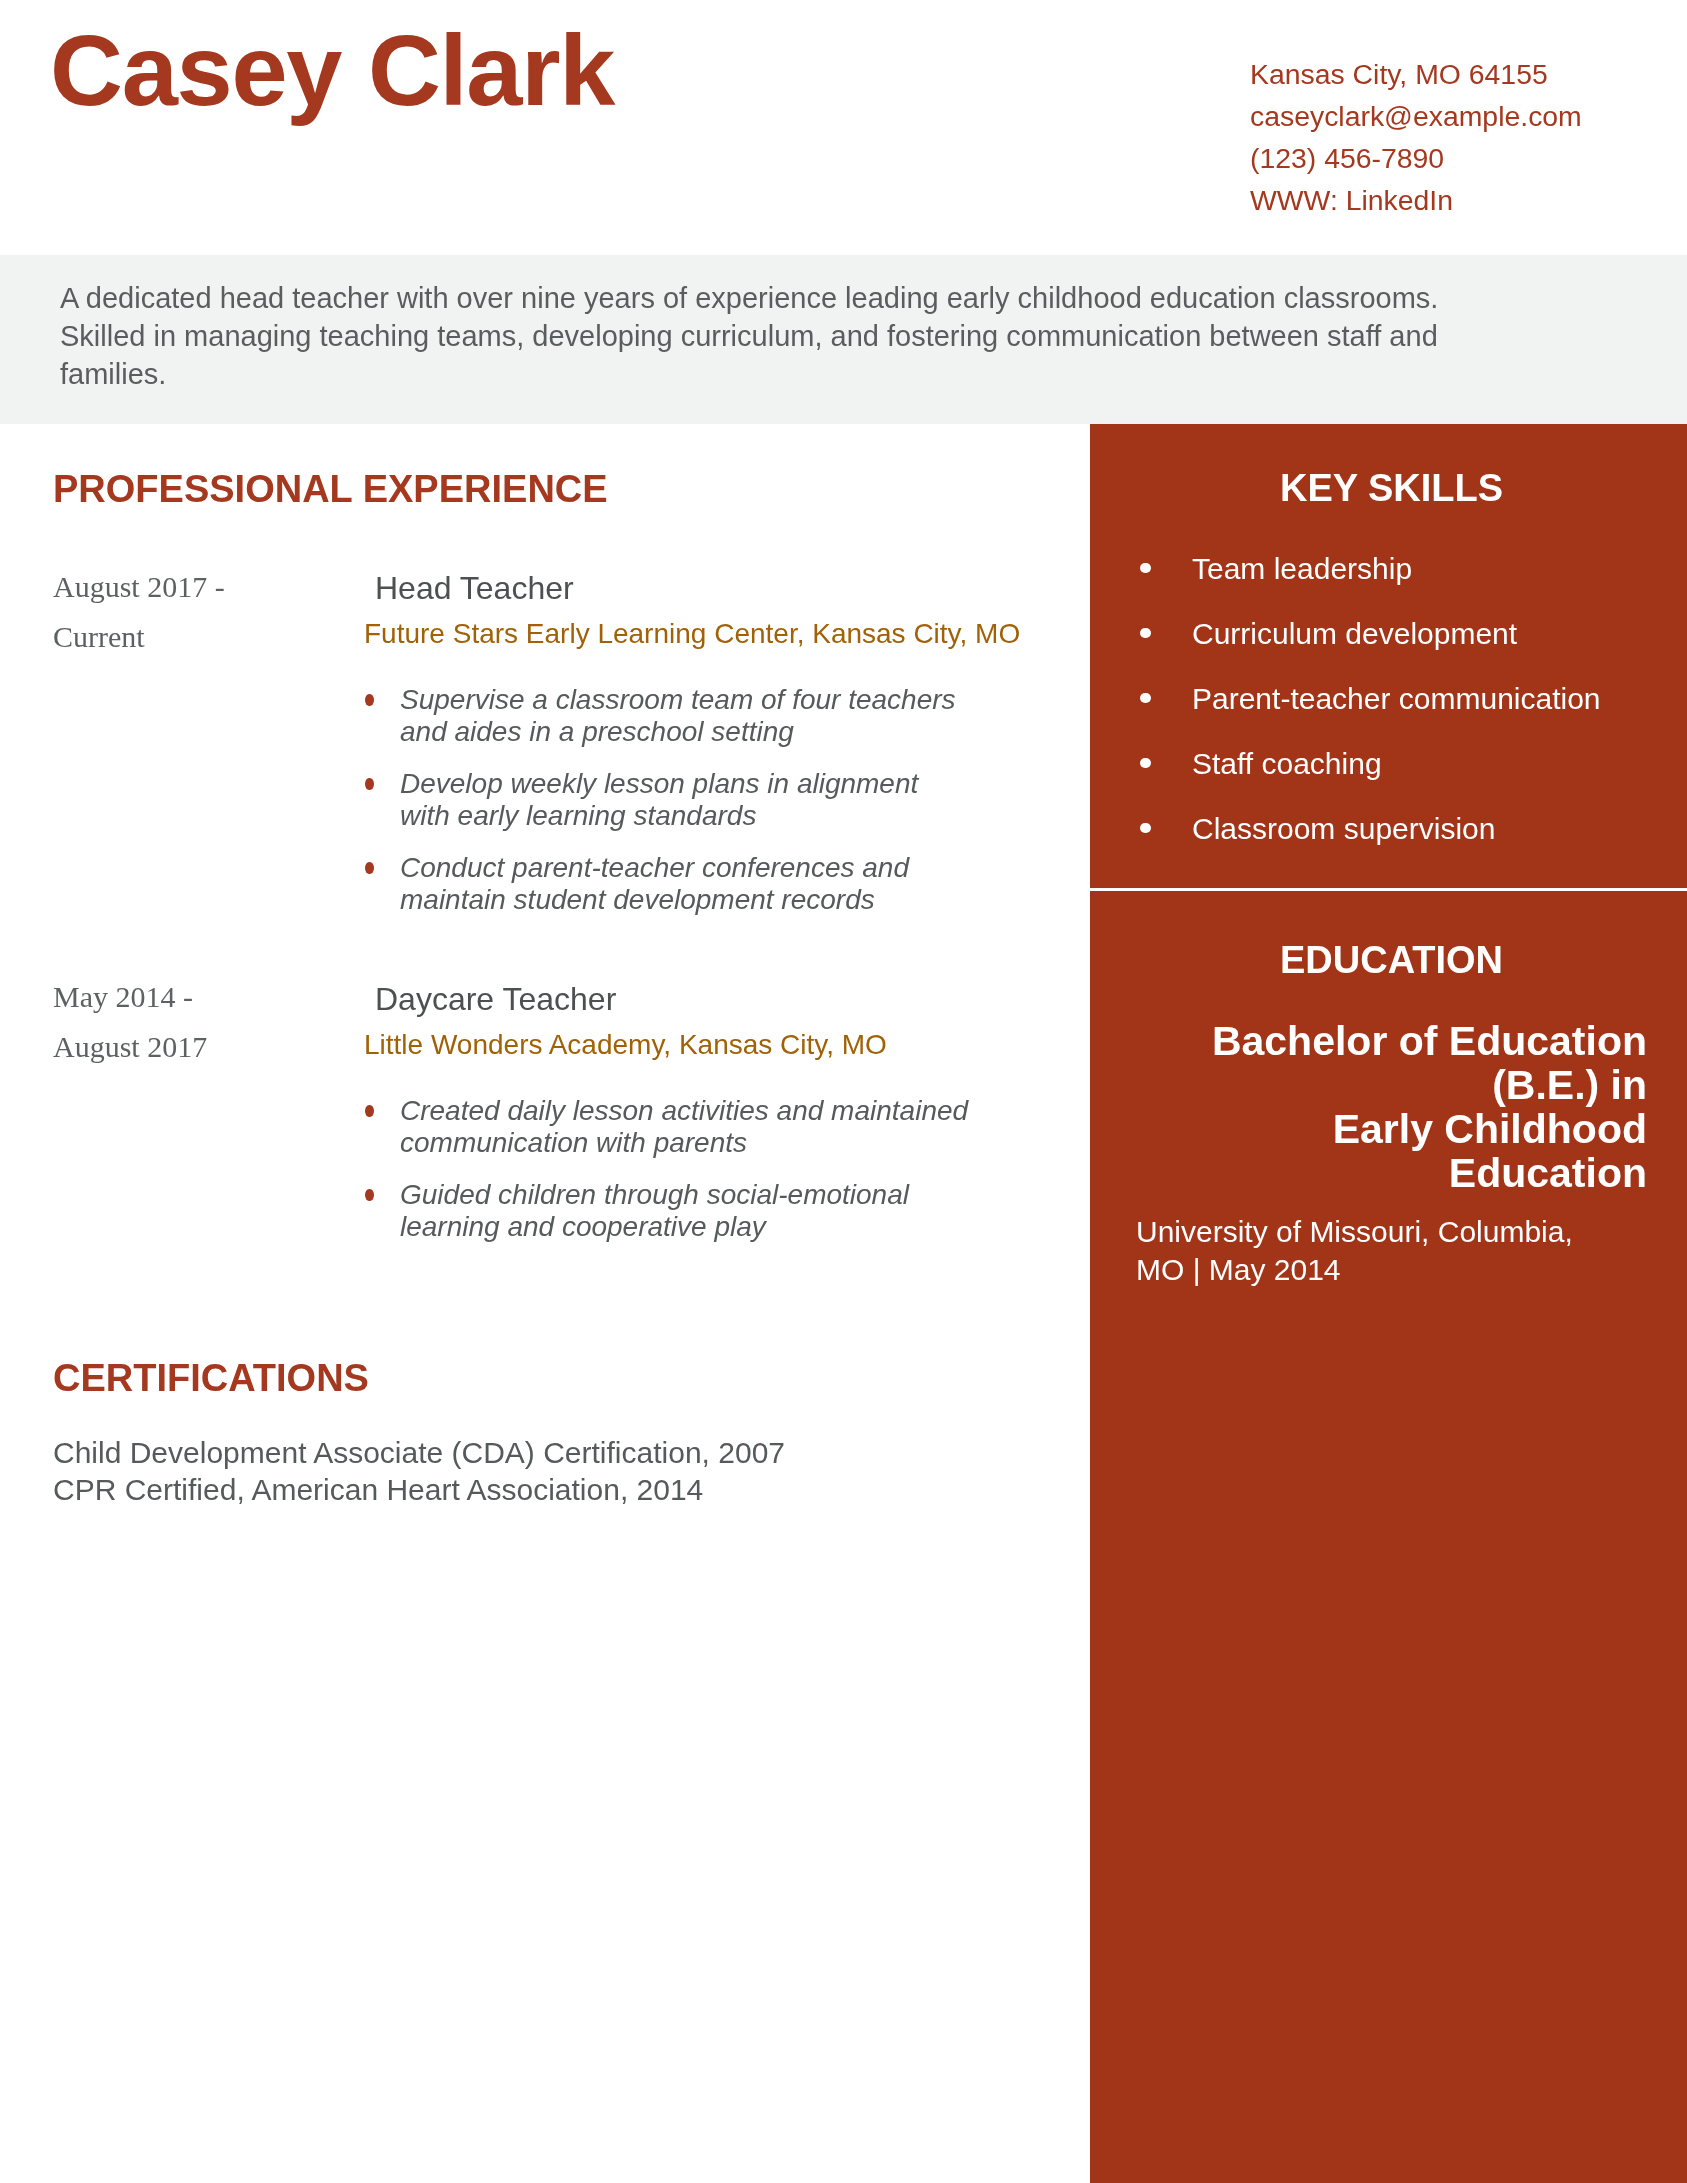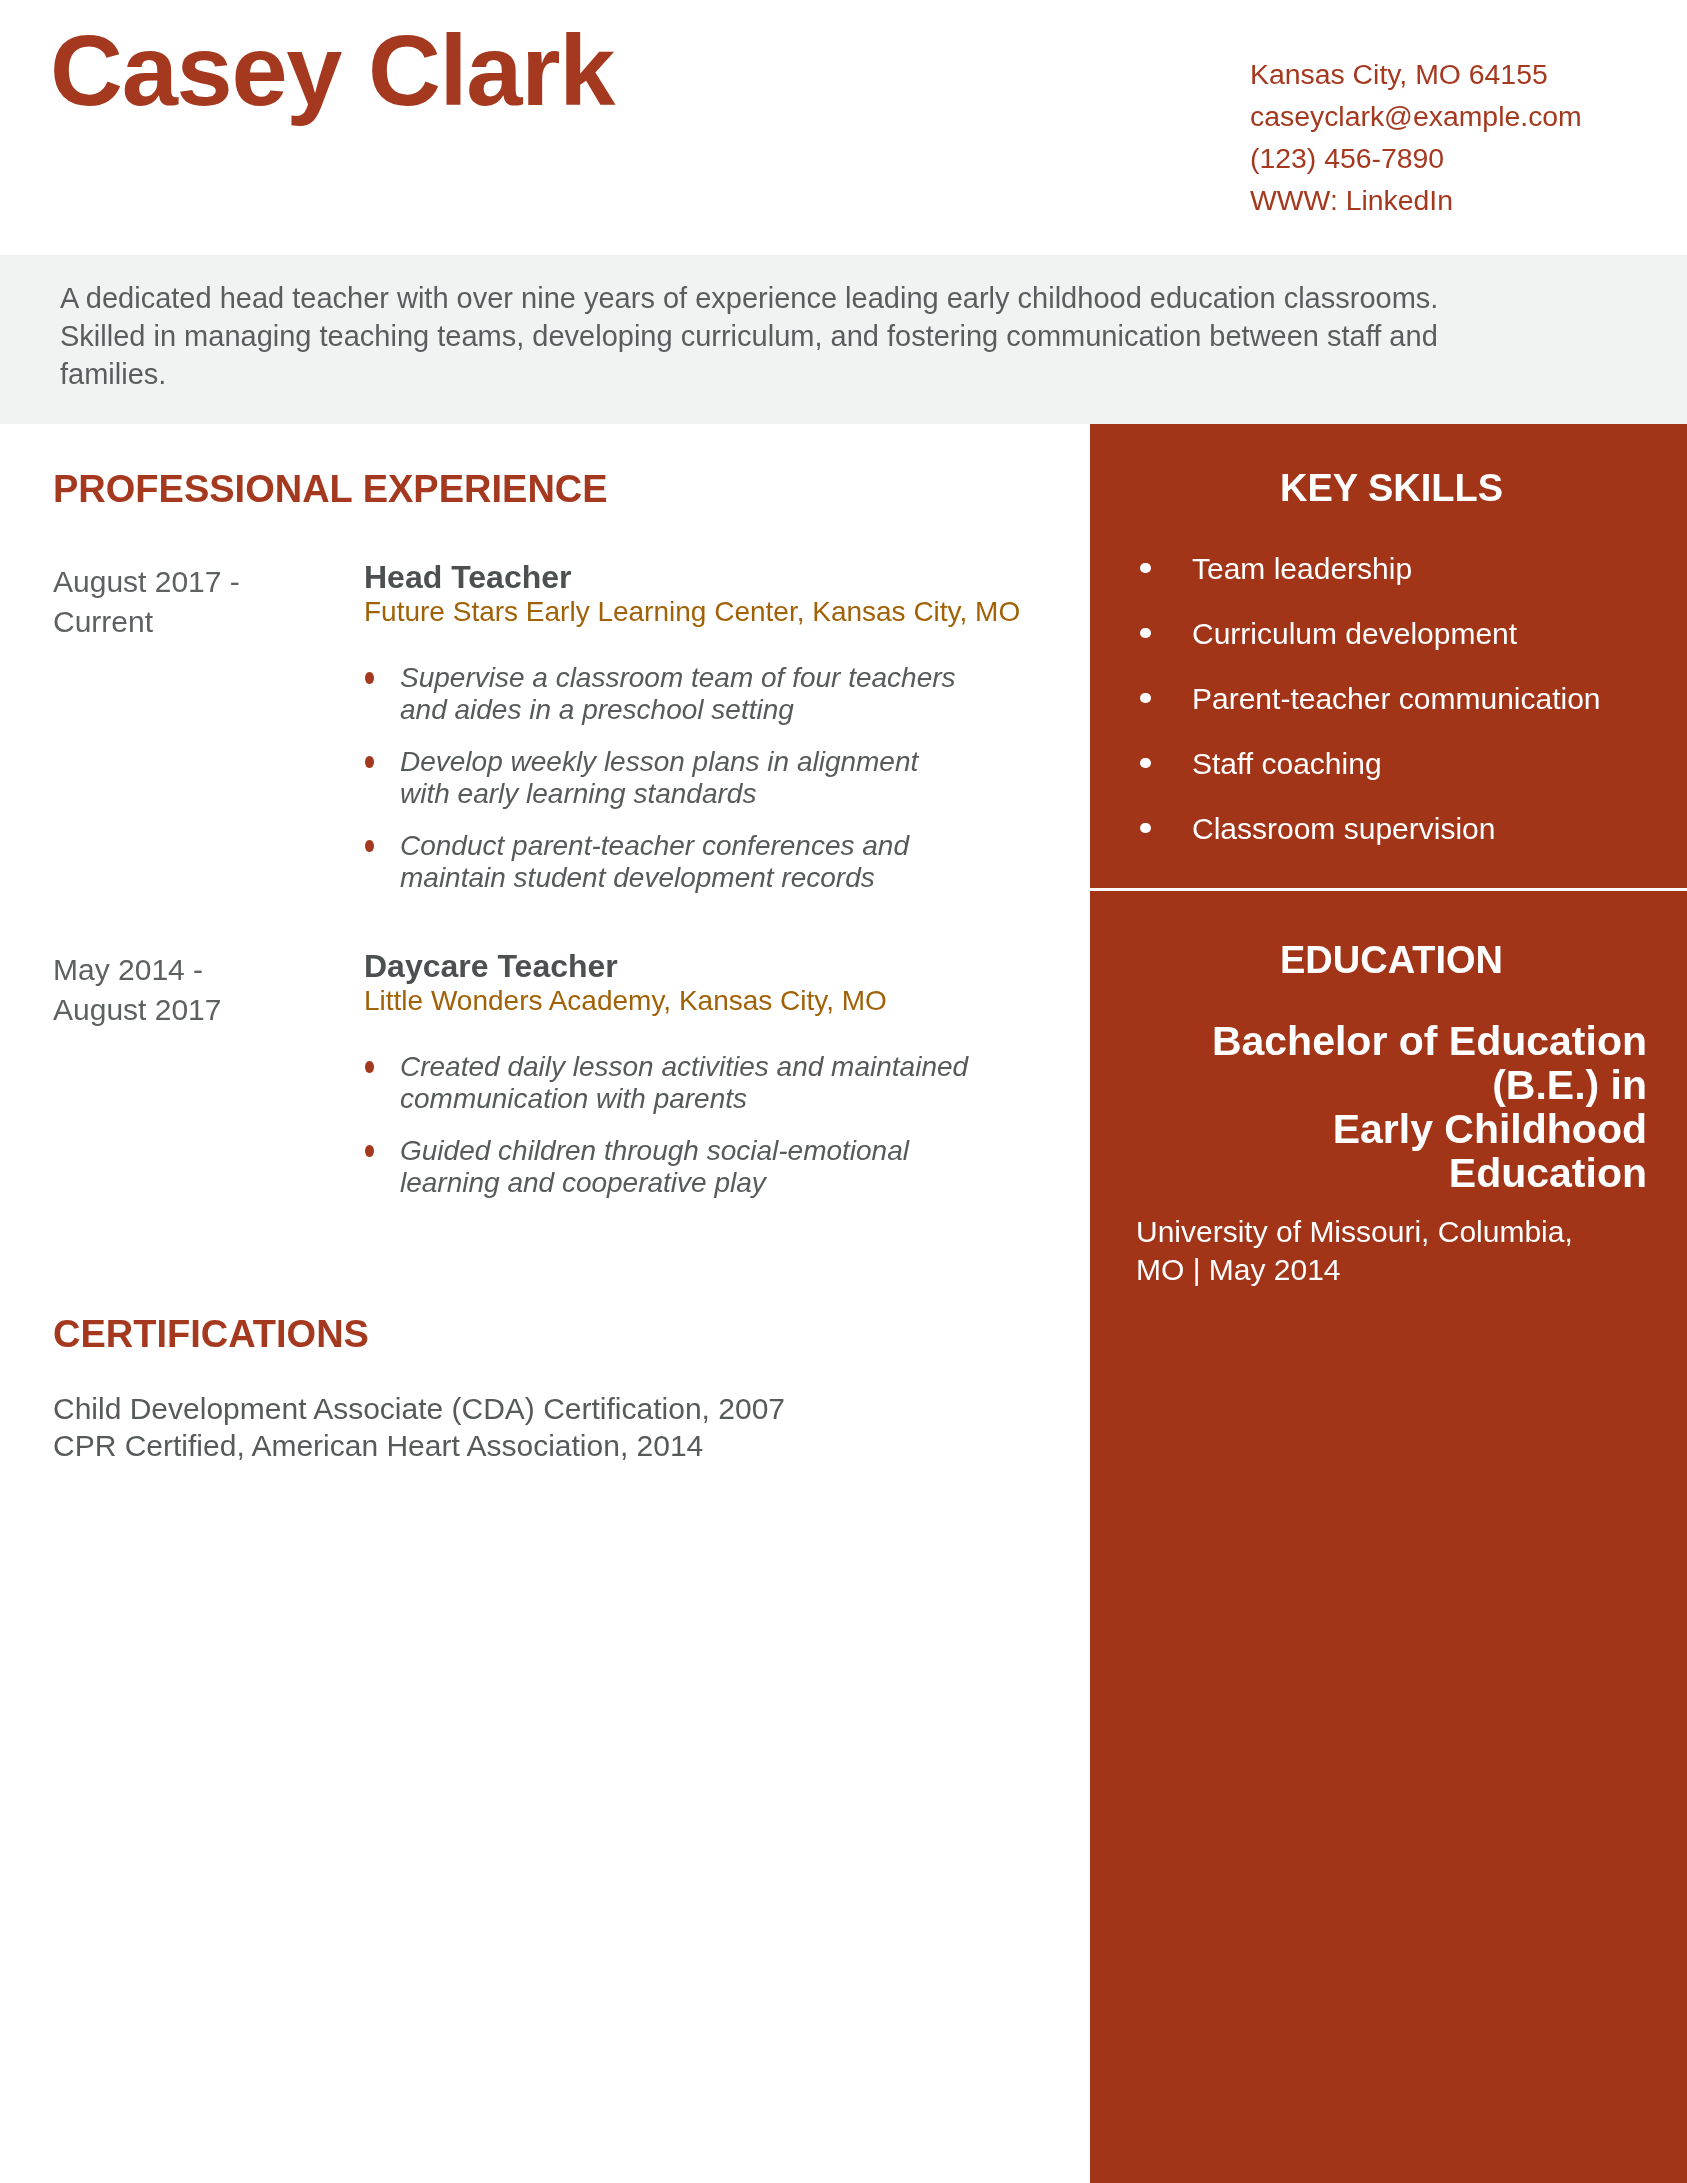--- a/index.html
+++ b/index.html
@@ -33,22 +33,22 @@
   .left-col{position:absolute;top:424px;left:0;width:1090px;}
   .sidebar{position:absolute;top:424px;left:1090px;width:597px;height:1759px;
            background:var(--sidebar_bg);color:#FFFFFF;padding:20px 40px 0 46px;}
 
   
   h2{margin:0;font-weight:bold;font-size:38px;letter-spacing:0;}
   .h2-red{color:var(--accent);margin:44px 0 0 53px;}
   .jobs{margin-top:48px;}
   .job{display:grid;grid-template-columns:311px 1fr;padding:0 33px 0 53px;}
   .job + .job{margin-top:34px;}
-  .dates{font-size:30px;line-height:40px;color:var(--muted);padding-top:2.6px;}
-  .role h3{margin:0;font-size:32px;font-weight:bold;color:var(--title);line-height:1.15;}
+  .dates{font-size:30px;line-height:50px;color:var(--muted);padding-top:2.6px;font-family:Liberation Serif, serif;}
+  .role h3{margin:11px;font-size:32px;font-weight:normal;color:var(--title);line-height:1.15;}
   .company{font-size:28px;color:#a16207;}
   .role ul{margin:34px 0 0 0;padding:0;list-style:none;}
   .role li{position:relative;padding-left:36px;font-size:28px;line-height:32px;
            color:var(--text);margin-bottom:20px;font-style:italic;}
   .role li::before{content:"";position:absolute;left:1.3px;top:10px;width:8.6px;height:12.6px;
            border-radius:50%;background:var(--accent);}
   .cert-head{margin-top:94px;}
   .certs{margin:34px 53px 0 53px;font-size:30px;line-height:37px;color:var(--text);}
 
   

